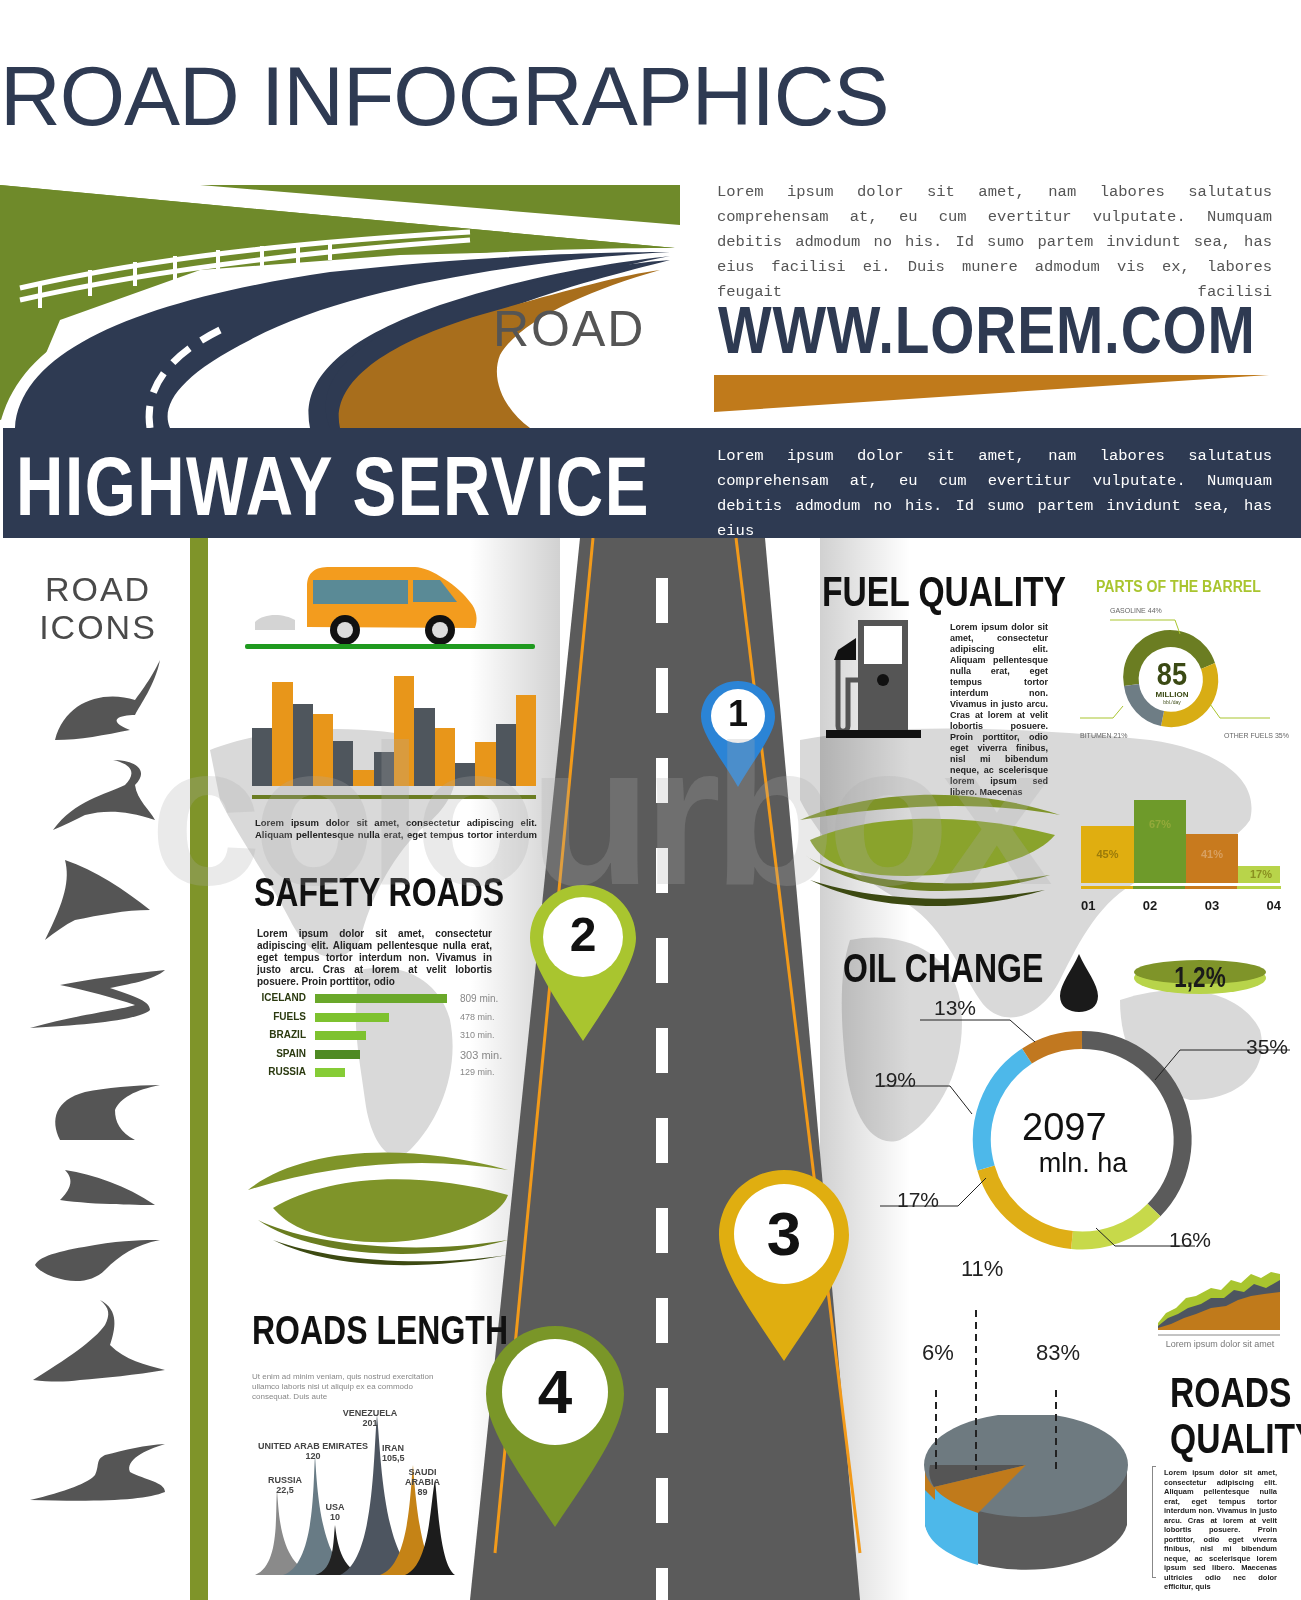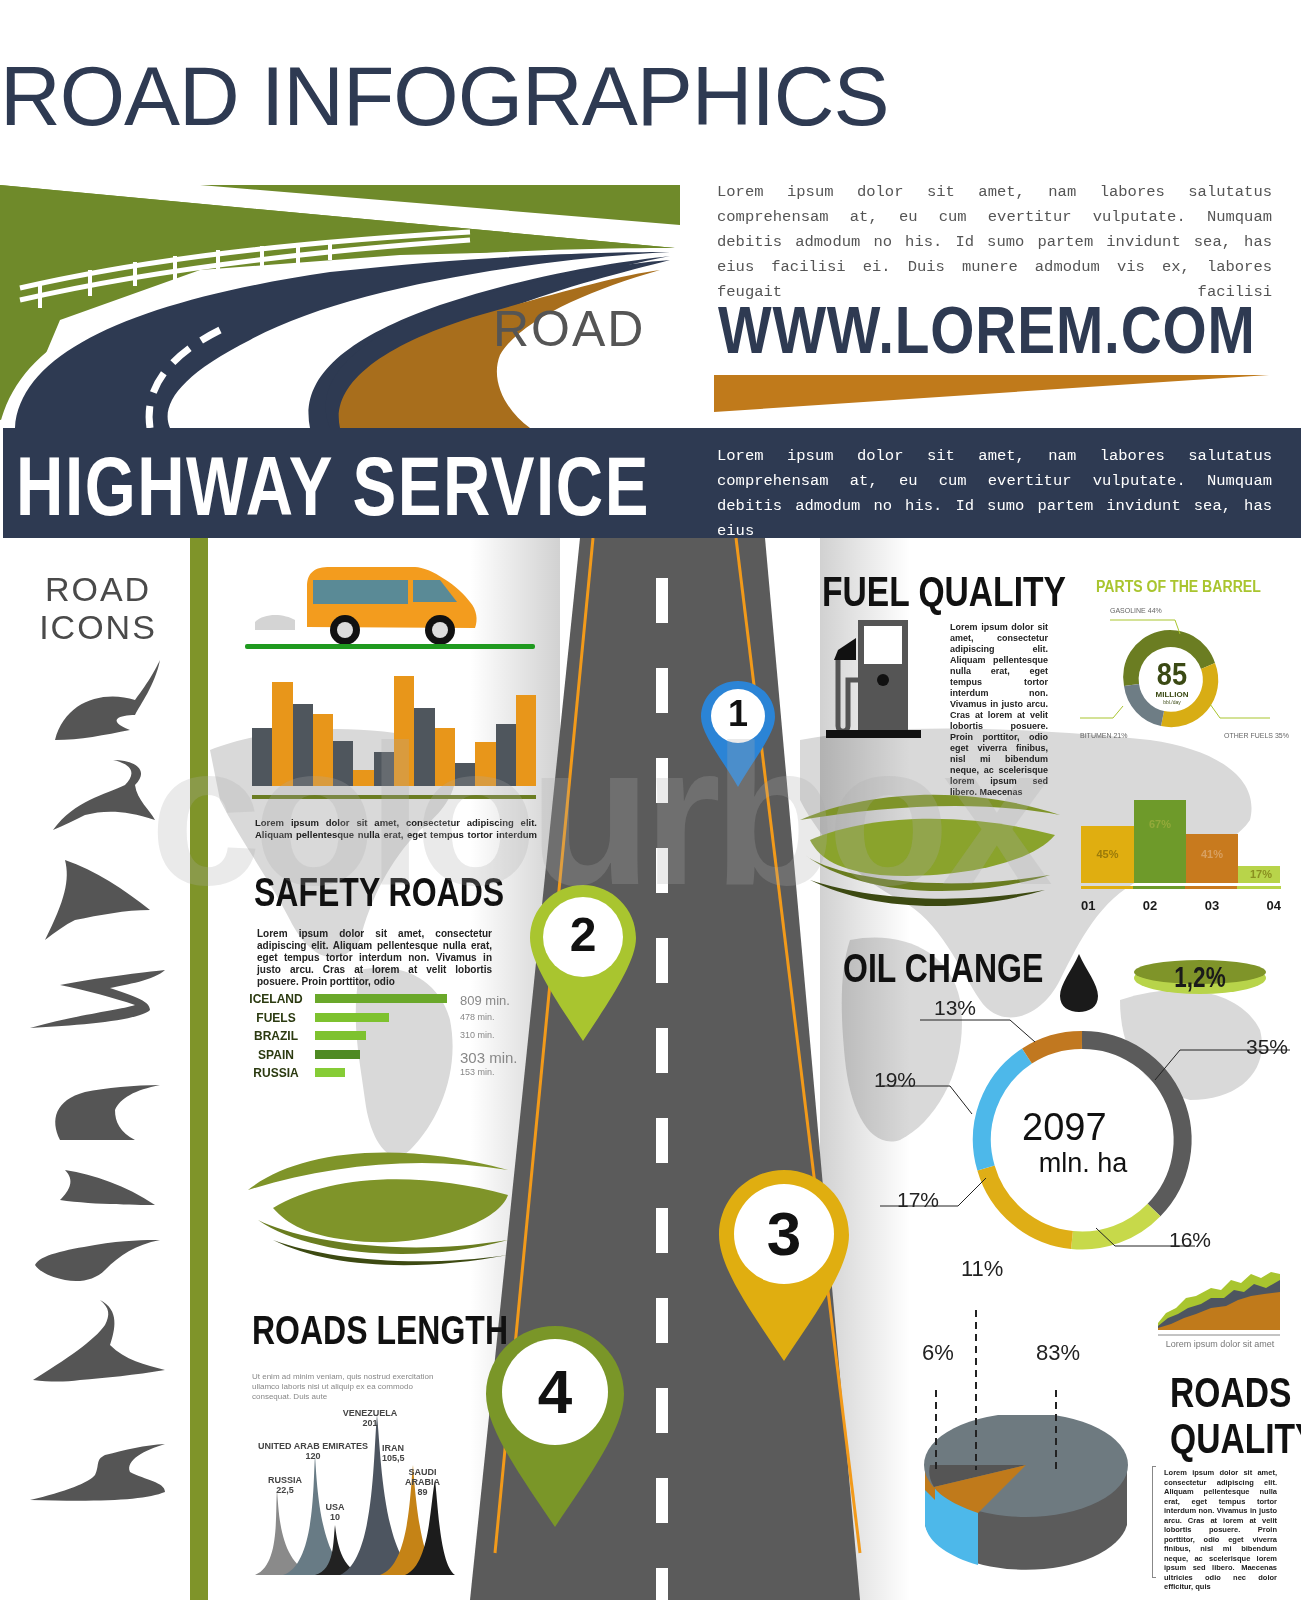--- a/index.html
+++ b/index.html
@@ -11,21 +11,21 @@
   .lorem.light { color: #ffffff; }
   .url { left: 718px; top: 292px; font-size: 66px; font-weight: 700; color: #2e3a52; letter-spacing: 1px; transform: scaleX(0.86); transform-origin: left top; white-space: nowrap; }
   .band { left: 3px; top: 428px; width: 1298px; height: 110px; background: #2e3a52; }
   .band-title { left: 16px; top: 438px; font-size: 84px; color: #fff; font-weight: 700; white-space: nowrap; transform: scaleX(0.78); transform-origin: left top; letter-spacing: 2px; }
   .road-tech { left: 493px; top: 300px; font-size: 50px; color: #555; line-height: 58px; letter-spacing: 2px; font-weight: 300; }
   .sidebar-bar { left: 190px; top: 538px; width: 18px; height: 1062px; background: #7f9429; }
   .road-icons-title { left: 38px; top: 570px; font-size: 34px; line-height: 38px; color: #4a4a4a; letter-spacing: 2px; text-align: center; width: 120px; }
   .section-h { font-size: 38px; font-weight: 700; color: #111; white-space: nowrap; transform: scaleX(0.8); transform-origin: left top; }
   .small-txt { font-family: "Liberation Sans", sans-serif; font-size: 9.5px; line-height: 12px; color: #222; text-align: justify; font-weight: 700; }
   .tiny { font-size: 9px; color: #888; }
-  .country-label { font-size: 12px; font-weight: 700; color: #2b3a10; text-align: center; width: 60px; }
+  .country-label { font-size: 10px; font-weight: 700; color: #2b3a10; text-align: right; width: 60px; }
   .pct { font-size: 21px; color: #222; }
   .pin-num { font-family: "Liberation Sans", sans-serif; font-weight: 700; color: #111; text-align: center; }
   .wm { left: 150px; top: 700px; font-size: 200px; font-weight: 700; color: rgba(170,170,170,0.25); letter-spacing: -8px; white-space: nowrap; pointer-events: none; }
 </style>
 </head>
 <body>
 
 <div class="abs title">ROAD INFOGRAPHICS</div>
 
 <svg class="abs" style="left:0;top:180px" width="690" height="250">
@@ -176,41 +176,41 @@
   </div>
 <div class="abs" style="left:252px;top:795px;width:284px;height:4px;background:#6b7d22"></div>
 <div class="abs small-txt" style="left:255px;top:817px;width:282px;text-align-last:justify">Lorem ipsum dolor sit amet, consectetur adipiscing elit. Aliquam pellentesque nulla erat, eget tempus tortor interdum</div>
 
 <div class="abs section-h" style="left:254px;top:870px;font-size:40px">SAFETY ROADS</div>
 <div class="abs small-txt" style="left:257px;top:928px;width:235px;font-size:10px">Lorem ipsum dolor sit amet, consectetur adipiscing elit. Aliquam pellentesque nulla erat, eget tempus tortor interdum non. Vivamus in justo arcu. Cras at lorem at velit lobortis posuere. Proin porttitor, odio</div>
 <div class="abs" style="left:250px;top:992px;width:250px" id="safetyrows">
     <div style="position: absolute; left: 0px; top: 0px; height: 16px; width: 250px;">
       <div class="country-label" style="position: absolute; left: -4px; top: 0px;">ICELAND</div>
       <div style="position: absolute; left: 65px; top: 2px; height: 9px; width: 132px; background: rgb(106, 168, 42);"></div>
-      <div style="position: absolute; left: 210px; top: 1px; font-size: 13px; color: rgb(136, 136, 136); white-space: nowrap;">809 min.</div>
+      <div style="position: absolute; left: 210px; top: 1px; font-size: 10px; color: rgb(136, 136, 136); white-space: nowrap;">809 min.</div>
     </div>
     <div style="position: absolute; left: 0px; top: 18.5px; height: 16px; width: 250px;">
       <div class="country-label" style="position: absolute; left: -4px; top: 0px;">FUELS</div>
       <div style="position: absolute; left: 65px; top: 2px; height: 9px; width: 74px; background: rgb(126, 194, 47);"></div>
       <div style="position: absolute; left: 210px; top: 1px; font-size: 9px; color: rgb(136, 136, 136); white-space: nowrap;">478 min.</div>
     </div>
     <div style="position: absolute; left: 0px; top: 37px; height: 16px; width: 250px;">
       <div class="country-label" style="position: absolute; left: -4px; top: 0px;">BRAZIL</div>
       <div style="position: absolute; left: 65px; top: 2px; height: 9px; width: 51px; background: rgb(126, 194, 47);"></div>
       <div style="position: absolute; left: 210px; top: 1px; font-size: 9px; color: rgb(136, 136, 136); white-space: nowrap;">310 min.</div>
     </div>
     <div style="position: absolute; left: 0px; top: 55.5px; height: 16px; width: 250px;">
       <div class="country-label" style="position: absolute; left: -4px; top: 0px;">SPAIN</div>
       <div style="position: absolute; left: 65px; top: 2px; height: 9px; width: 45px; background: rgb(78, 138, 34);"></div>
-      <div style="position: absolute; left: 210px; top: 1px; font-size: 15px; color: rgb(136, 136, 136); white-space: nowrap;">303 min.</div>
+      <div style="position: absolute; left: 210px; top: 1px; font-size: 11px; color: rgb(136, 136, 136); white-space: nowrap;">303 min.</div>
     </div>
     <div style="position: absolute; left: 0px; top: 74px; height: 16px; width: 250px;">
       <div class="country-label" style="position: absolute; left: -4px; top: 0px;">RUSSIA</div>
       <div style="position: absolute; left: 65px; top: 2px; height: 9px; width: 30px; background: rgb(134, 204, 54);"></div>
-      <div style="position: absolute; left: 210px; top: 1px; font-size: 9px; color: rgb(136, 136, 136); white-space: nowrap;">153 min.</div>
+      <div style="position: absolute; left: 210px; top: 1px; font-size: 9px; color: rgb(136, 136, 136); white-space: nowrap;">129 min.</div>
     </div>
   </div>
 
 <svg class="abs" style="left:238px;top:1130px" width="280" height="140">
   <path d="M10,60 C60,20 160,10 270,40 C180,25 90,35 10,60 Z" fill="#7f9429"></path>
   <path d="M35,78 C90,45 180,40 270,65 C260,95 180,120 110,110 C70,105 50,95 35,78 Z" fill="#7f9429"></path>
   <path d="M20,90 C60,110 160,128 270,110 C180,135 70,125 20,90 Z" fill="#6a7d20"></path>
   <path d="M35,110 C90,130 180,138 270,125 C180,142 90,138 35,110 Z" fill="#3d4a12"></path>
 </svg>
 <svg class="abs" style="left:790px;top:780px" width="290" height="140">

